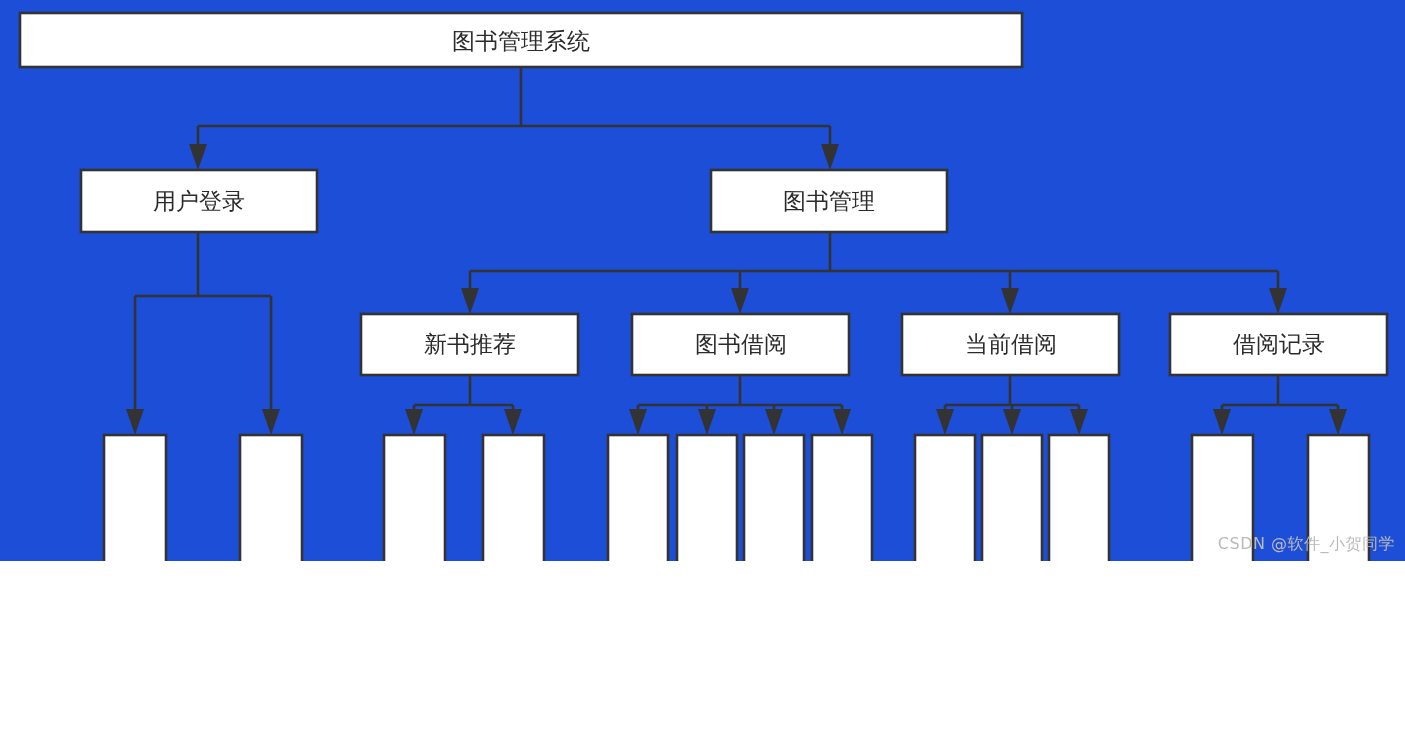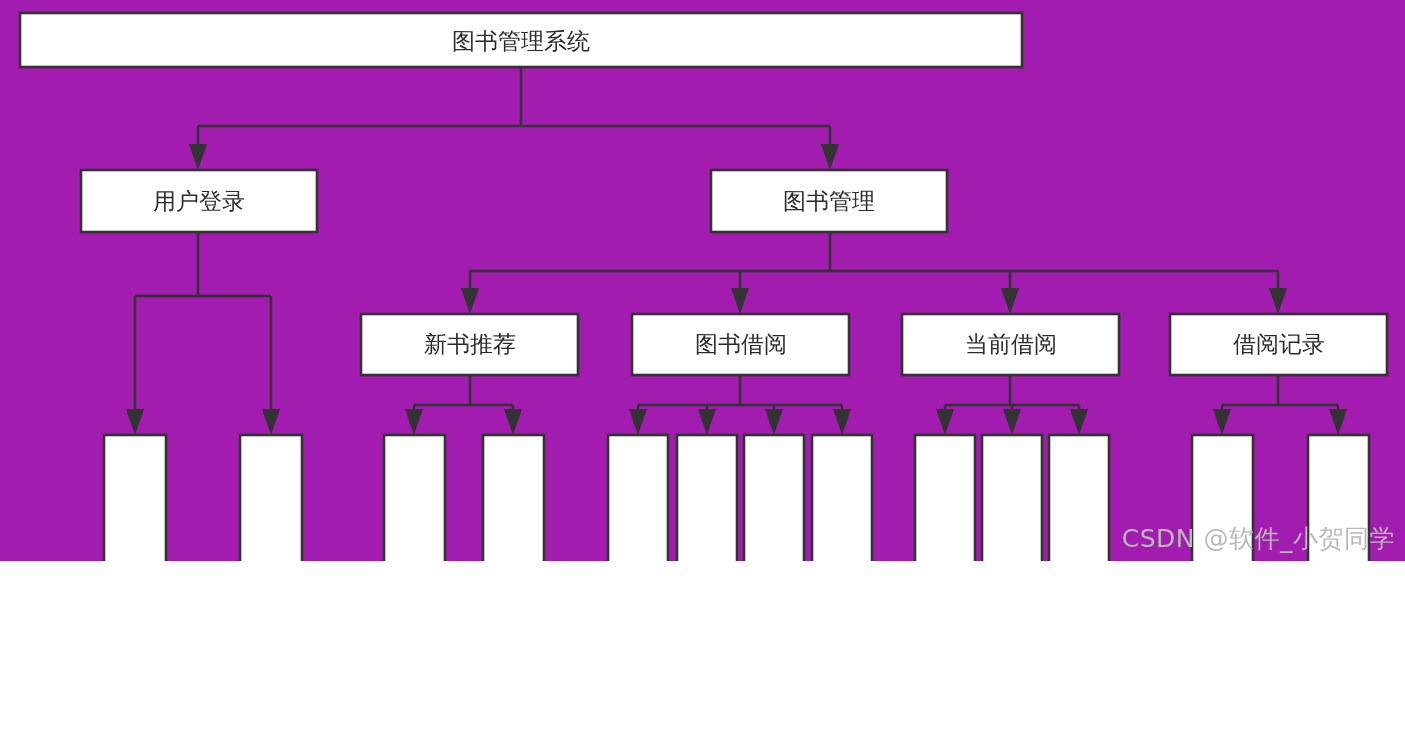--- a/index.html
+++ b/index.html
@@ -8,21 +8,21 @@
     padding: 0;
     background: #ffffff;
   }
   body {
     font-family: "DejaVu Sans", "Liberation Sans", sans-serif;
   }
   #diagram-root {
     position: relative;
     width: 1405px;
     height: 561px;
-    background: #a21caf;
+    background: #1d4ed8;
     overflow: hidden;
     text-decoration: underline;
   }
   svg#flow-svg {
     position: absolute;
     left: 0;
     top: 0;
     width: 1405px;
     height: 747px;
     display: block;
@@ -56,21 +56,21 @@
   }
   .arrow-head {
     fill: #333333;
     stroke: none;
   }
   .watermark {
     position: absolute;
     right: 10px;
     bottom: 6px;
     font-family: "DejaVu Sans", "Liberation Sans", sans-serif;
-    font-size: 25px;
+    font-size: 16px;
     color: #b9b9b9;
     white-space: nowrap;
     letter-spacing: 0.5px;
     pointer-events: none;
   }
 </style>
 </head>
 <body>
 
 <div id="diagram-root">

